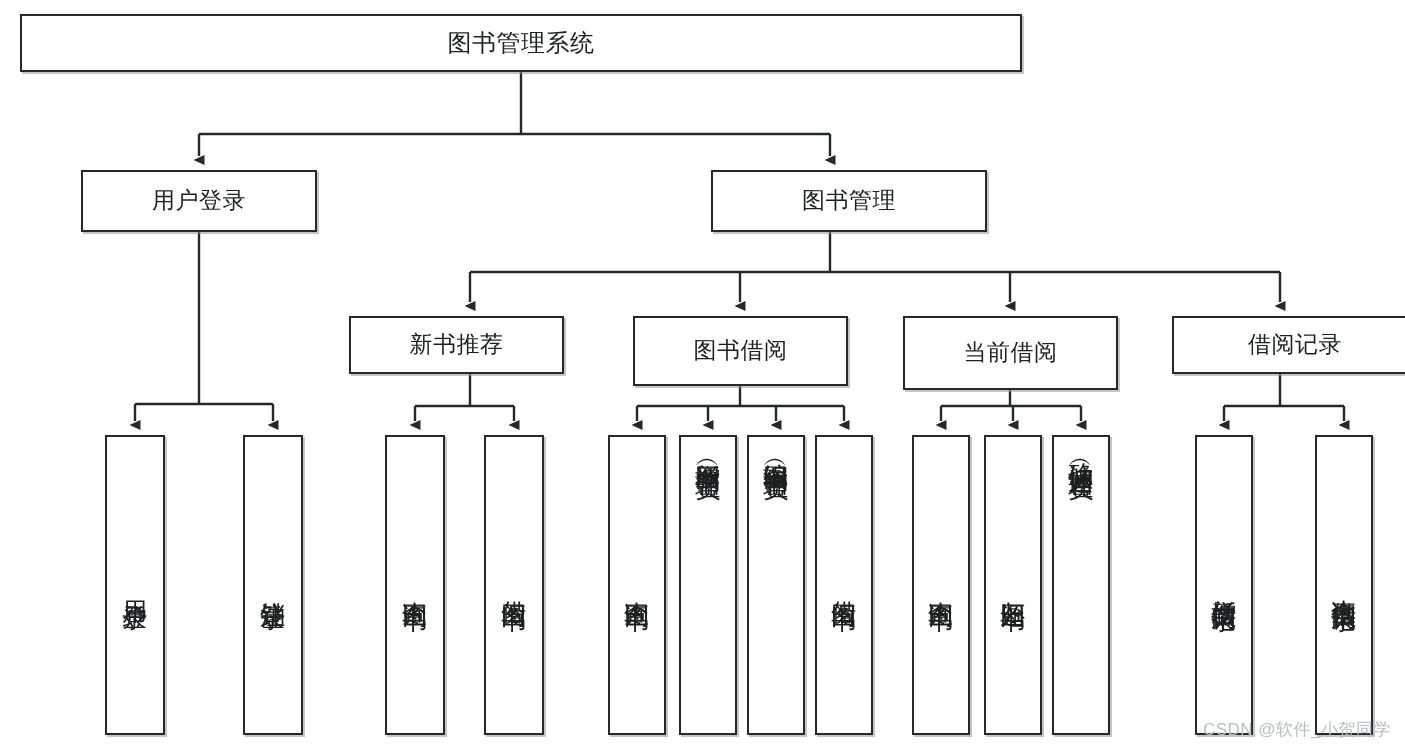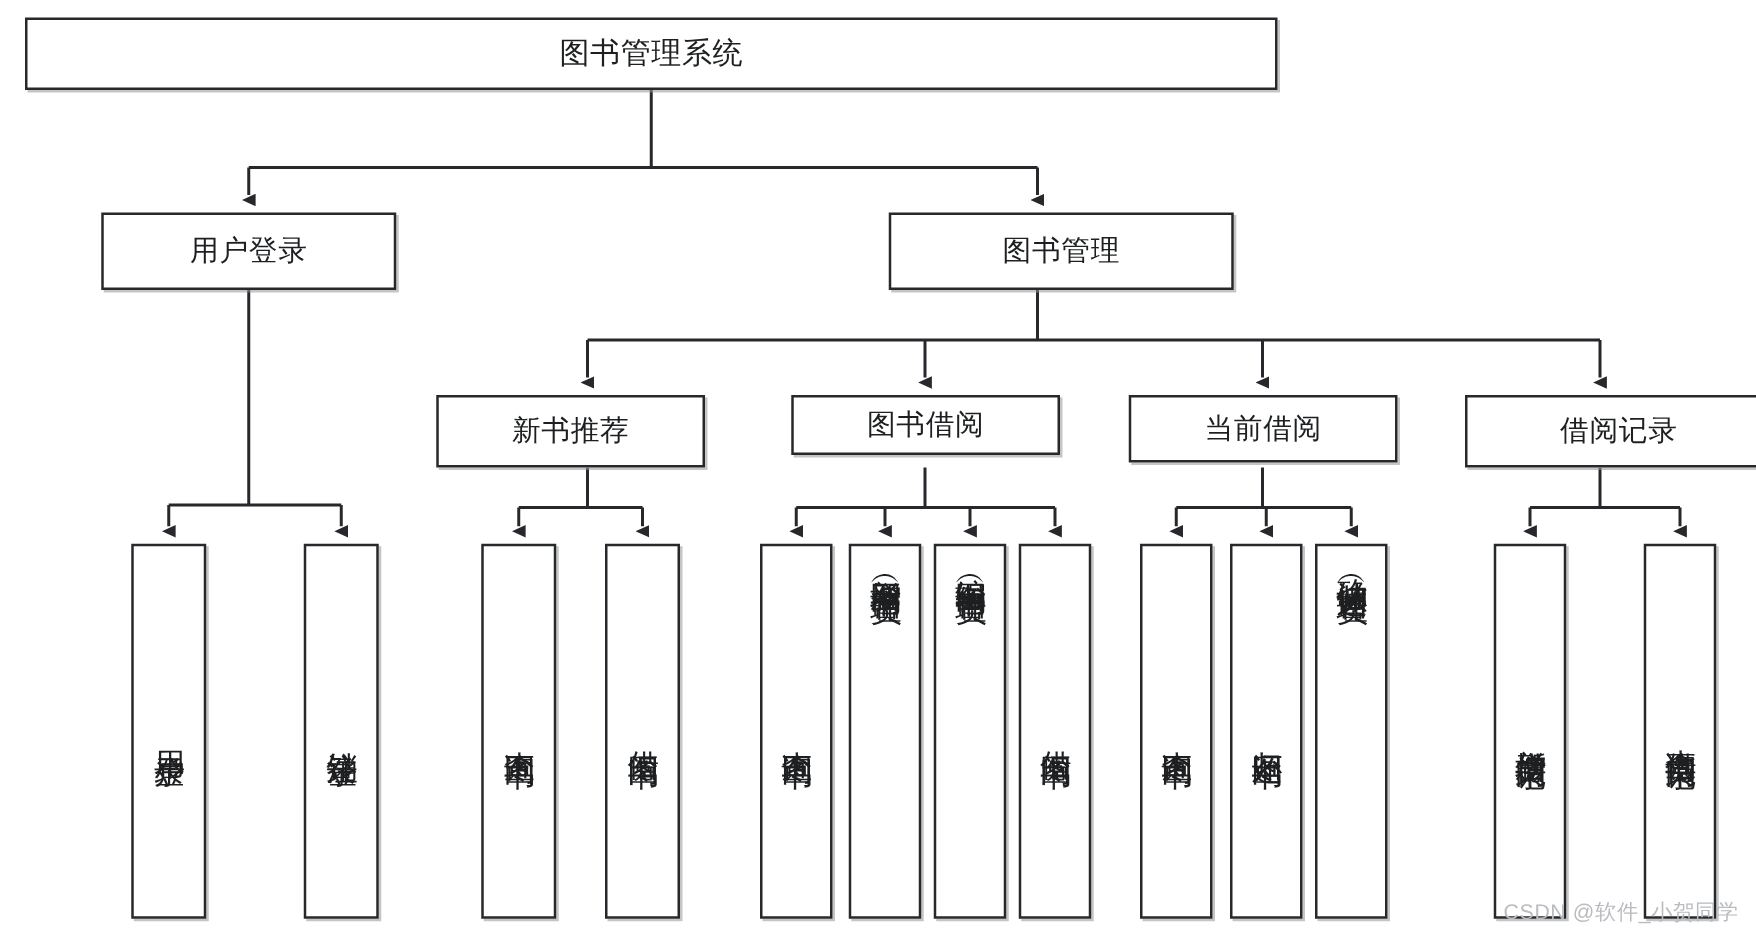--- a/index.html
+++ b/index.html
@@ -143,24 +143,24 @@
   <div class="node h" style="left: 81px; top: 170px; width: 236px; height: 62px;">
     <span class="label">用户登录</span>
   </div>
   <div class="node h" style="left: 711px; top: 170px; width: 276px; height: 62px;">
     <span class="label">图书管理</span>
   </div>
 
   <div class="node h" style="left: 349px; top: 316px; width: 215px; height: 58px;">
     <span class="label">新书推荐</span>
   </div>
-  <div class="node h" style="left: 633px; top: 316px; width: 215px; height: 48px; align-items: center;">
+  <div class="node h" style="left: 633px; top: 316px; width: 215px; height: 70px; align-items: center;">
     <span class="label">图书借阅</span>
   </div>
-  <div class="node h" style="left: 903px; top: 316px; width: 215px; height: 54px;">
+  <div class="node h" style="left: 903px; top: 316px; width: 215px; height: 74px;">
     <span class="label">当前借阅</span>
   </div>
   <div class="node h" style="left: 1172px; top: 316px; width: 246px; height: 58px;">
     <span class="label">借阅记录</span>
   </div>
 
   <div class="node v" style="left: 105px; top: 435px; width: 60px; height: 300px;">
     <span class="label">用户登录</span>
   </div>
   <div class="node v" style="left: 243px; top: 435px; width: 60px; height: 300px;">

